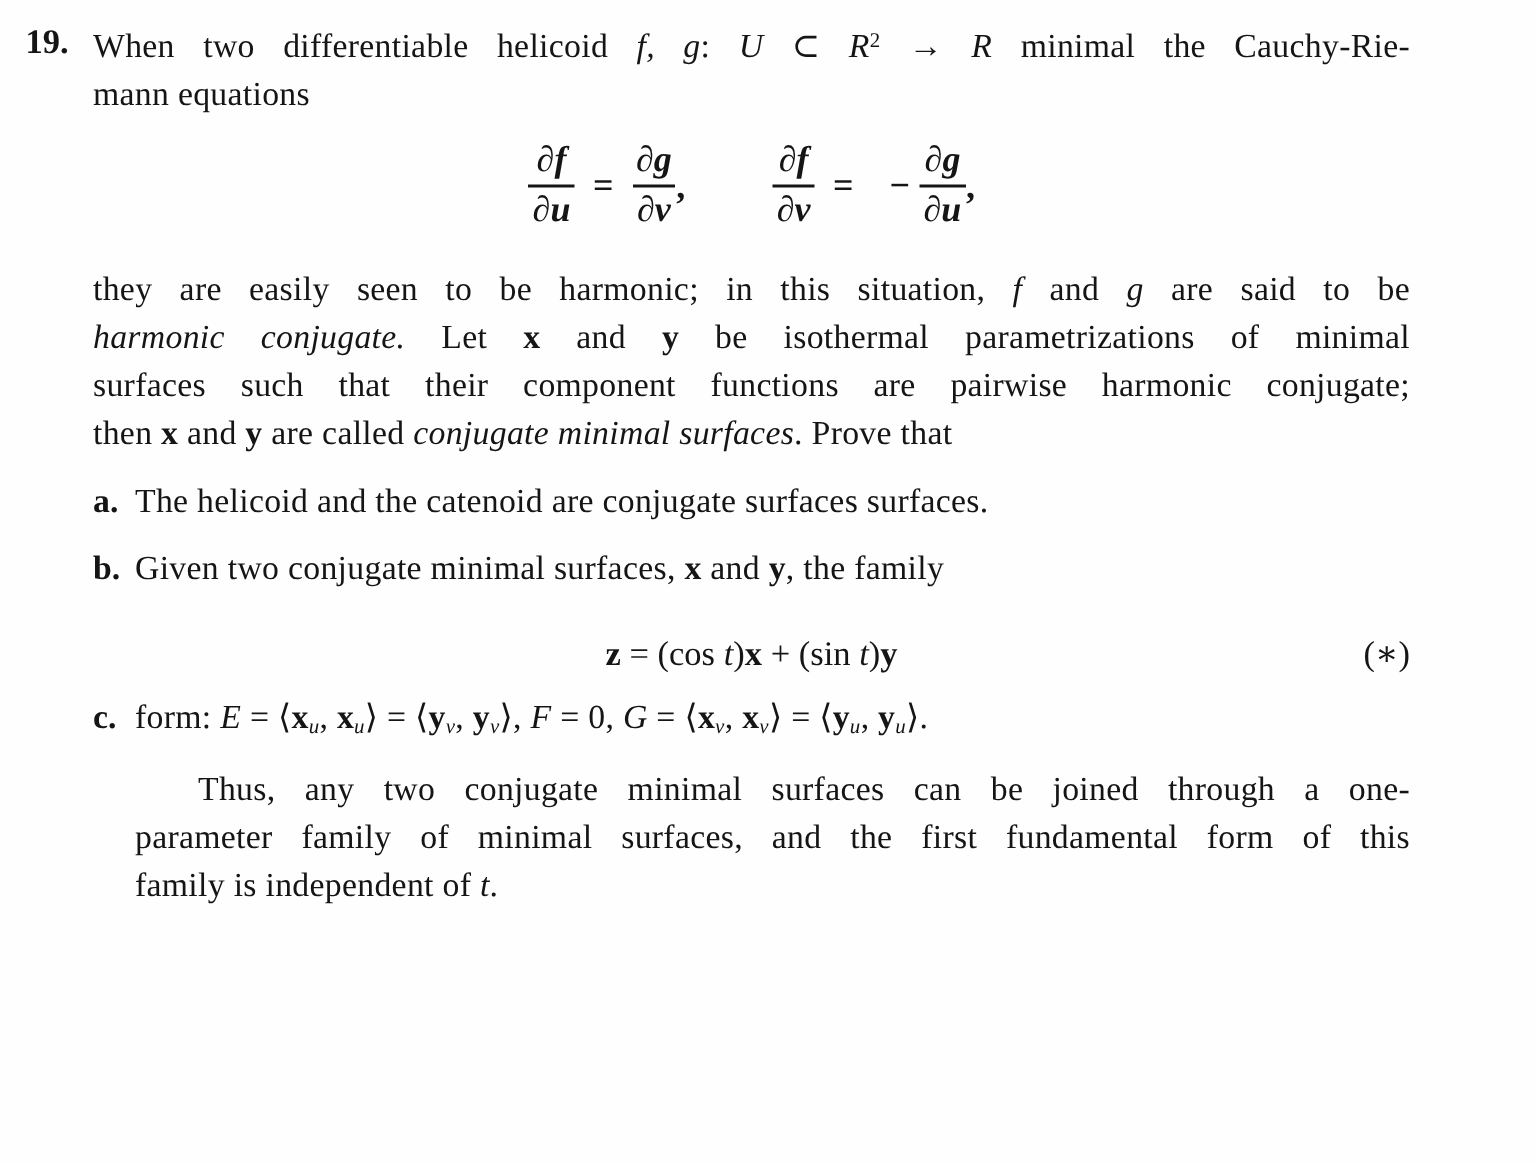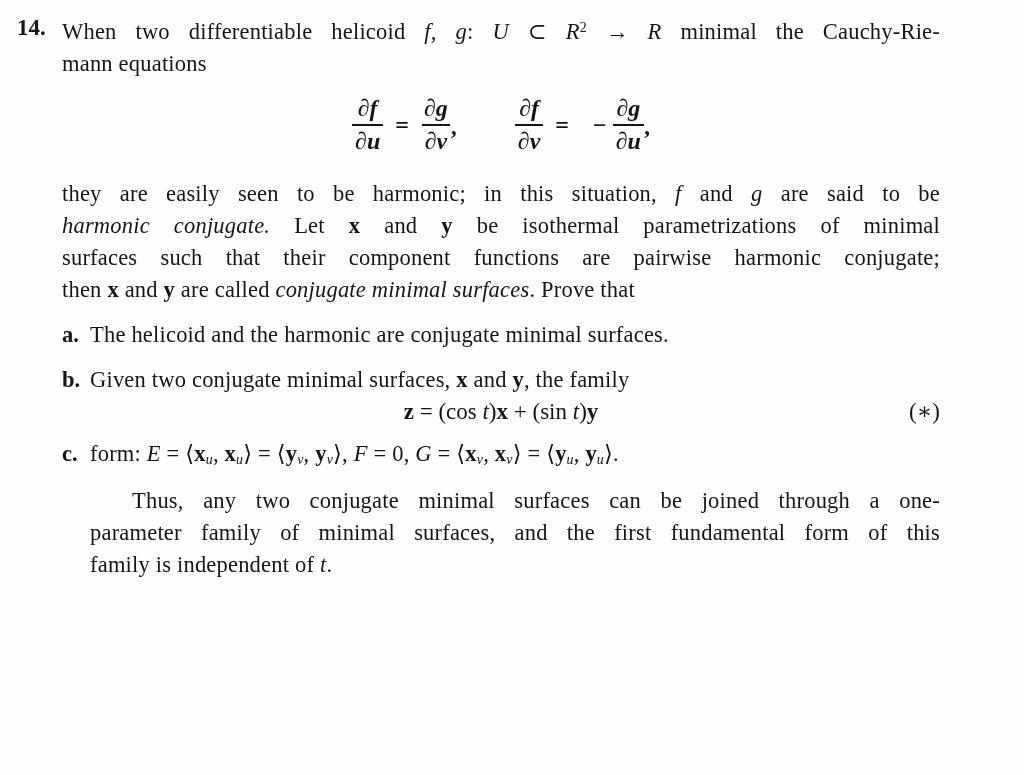--- a/index.html
+++ b/index.html
@@ -77,20 +77,21 @@
     width: 28px;
     font-weight: bold;
     font-size: 22.5px;
     line-height: 32px;
   }
   .itext { flex: 1; }
 
   
   .eqstar {
     position: relative;
+    margin-top: 25px;
     text-align: center;
     font-size: 23px;
     line-height: 32px;
   }
   .eqtag {
     position: absolute;
     right: 0;
     top: 0;
     font-size: 23px;
   }
@@ -99,21 +100,21 @@
   .citem { margin-top: 10px; }
   .closing { margin-top: 8px; }
   .indent1 { text-indent: 42px; }
 </style>
 </head>
 <body>
 
 <div class="page">
   <div class="prob">
 
-    <div class="numcol">14.</div>
+    <div class="numcol">19.</div>
 
     <div class="bodycol">
 
       <div class="line just"><span>When two differentiable helicoid </span><span class="it">f, g</span><span>: </span><span class="it">U</span><span> ⊂ </span><span class="it">R</span><span class="sp">2</span><span> → </span><span class="it">R</span><span> minimal the Cauchy-Rie-</span></div>
       <div class="line"><span>mann equations</span></div>
 
       <div class="eqrow">
         <span class="frac">
             <span class="num">∂f</span>
             <span class="den">∂u</span>
@@ -140,21 +141,21 @@
 
       <div class="para">
         <div class="line just"><span>they are easily seen to be harmonic; in this situation, </span><span class="it">f</span><span> and </span><span class="it">g</span><span> are said to be</span></div>
         <div class="line just"><span class="it">harmonic conjugate.</span><span> Let </span><span class="bd">x</span><span> and </span><span class="bd">y</span><span> be isothermal parametrizations of minimal</span></div>
         <div class="line just"><span>surfaces such that their component functions are pairwise harmonic conjugate;</span></div>
         <div class="line"><span>then </span><span class="bd">x</span><span> and </span><span class="bd">y</span><span> are called </span><span class="it">conjugate minimal surfaces</span><span>. Prove that</span></div>
       </div>
 
       <div class="item">
         <span class="ilabel">a.</span>
-        <div class="itext line"><span>The helicoid and the harmonic are conjugate minimal surfaces.</span></div>
+        <div class="itext line"><span>The helicoid and the catenoid are conjugate surfaces surfaces.</span></div>
       </div>
 
       <div class="item">
         <span class="ilabel">b.</span>
         <div class="itext line"><span>Given two conjugate minimal surfaces, </span><span class="bd">x</span><span> and </span><span class="bd">y</span><span>, the family</span></div>
       </div>
 
       <div class="eqstar">
         <span><span class="bd">z</span><span> = (cos </span><span class="it">t</span><span>)</span><span class="bd">x</span><span> + (sin </span><span class="it">t</span><span>)</span><span class="bd">y</span></span>
         <span class="eqtag">(∗)</span>

